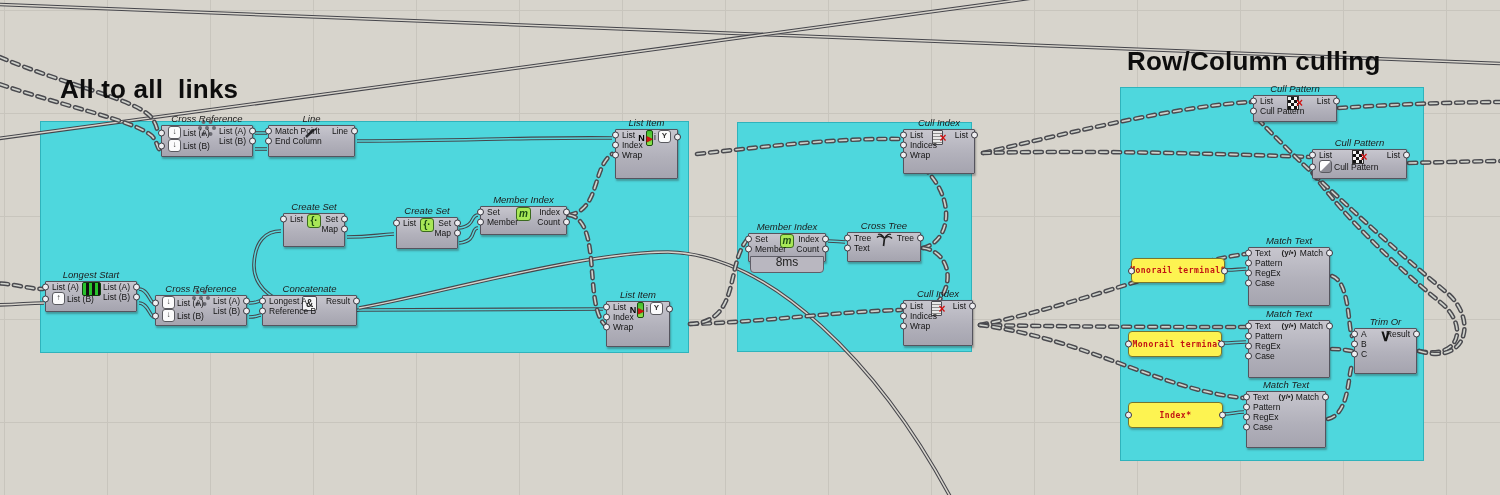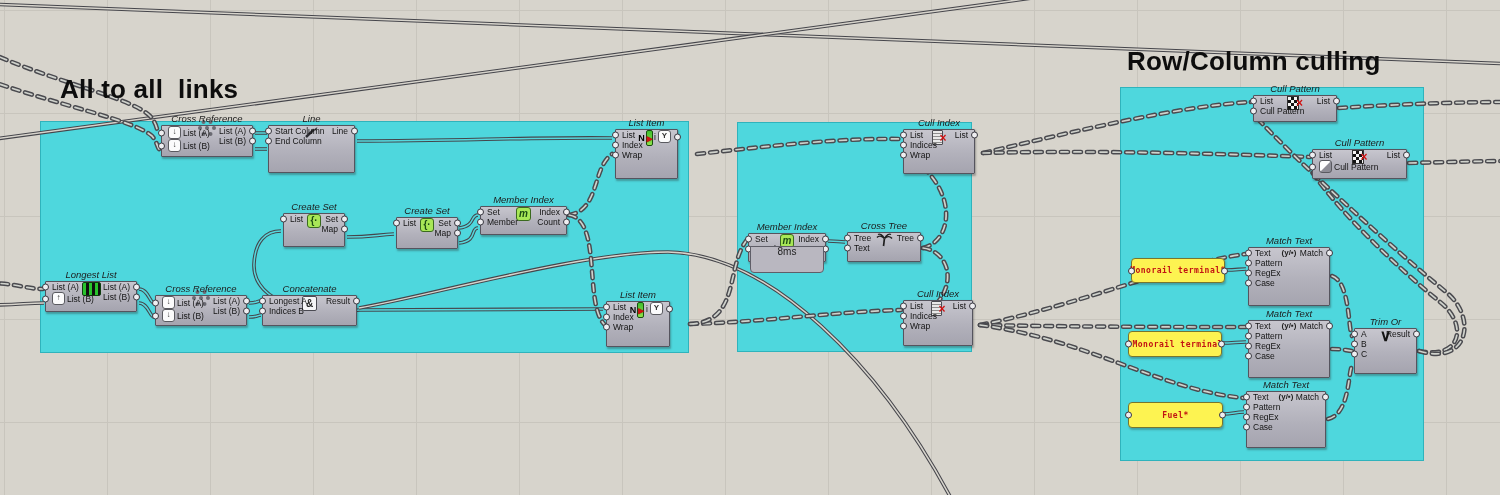--- a/index.html
+++ b/index.html
@@ -35,22 +35,22 @@
     padding:0 4px 0 6px;white-space:nowrap;}
   .port.out{justify-content:flex-end;padding:0 6px 0 4px;}
   .socket{position:absolute;top:50%;width:7px;height:7px;border-radius:50%;
     background:#eeeef1;border:1.5px solid #38373f;box-sizing:border-box;transform:translateY(-50%);}
   .port.in .socket{left:-4px;}
   .port.out .socket{right:-4px;}
   .icon-box{display:flex;align-items:center;justify-content:center;padding:0 2px;flex:0 0 auto;}
   .pbtn{flex:0 0 auto;width:11px;height:11px;background:#fbfbfc;border:1px solid #5a5a60;border-radius:3px;
     font-size:8px;line-height:9px;text-align:center;color:#333;font-weight:bold;}
   .pbtn.graft{background:linear-gradient(135deg,#fff 48%,#8e8d96 52%);}
-  .runtime{position:absolute;left:1px;right:1px;bottom:-12px;height:27px;background:#b9b7c0;
-    border:1px solid #5f5e68;border-radius:0 0 4px 4px;font-size:10px;text-align:center;
+  .runtime{position:absolute;left:1px;right:1px;bottom:-12px;height:17px;background:#b9b7c0;
+    border:1px solid #5f5e68;border-radius:0 0 4px 4px;font-size:12px;text-align:center;
     line-height:10px;color:#222;box-sizing:border-box;margin-top:8px;}
   .gh-panel{position:absolute;z-index:3;background:#fdf351;border:1.4px solid #77762f;border-radius:4px;
     box-shadow:1px 1.5px 2px rgba(40,40,40,.3);display:flex;align-items:center;justify-content:center;
     font-family:"DejaVu Sans Mono",monospace;font-size:8px;font-weight:bold;color:#c21313;letter-spacing:.5px;white-space:nowrap;}
   .gh-panel .socket{position:absolute;top:50%;transform:translateY(-50%);}
   .gh-panel .socket.l{left:-4px;} .gh-panel .socket.r{right:-4px;}
   
   .ic-cross{width:4px;height:4px;border-radius:50%;background:#6a6a72;margin:0 9px;
     box-shadow:7px 0 0 #6a6a72,-7px 0 0 #6a6a72,3.5px 6px 0 #6a6a72,-3.5px 6px 0 #6a6a72,3.5px -6px 0 #6a6a72,-3.5px -6px 0 #6a6a72;}
   .ic-green{background:#a8e757;border:1px solid #3a6a1f;border-radius:3px;padding:0 2px;
@@ -192,27 +192,27 @@
             <span>List (A)</span>
             <span class="socket"></span>
           </div>
           <div class="port out">
             <span>List (B)</span>
             <span class="socket"></span>
           </div>
         </div>
       </div>
     </div>
-    <div class="comp" style="left: 268px; top: 125px; width: 87px; height: 48px;">
+    <div class="comp" style="left: 268px; top: 125px; width: 87px; height: 32px;">
       <div class="comp-title">Line</div>
       <div class="comp-body">
         <div class="col cin">
           <div class="port in">
             <span class="socket"></span>
-            <span>Start Column</span>
+            <span>Match Point</span>
           </div>
           <div class="port in">
             <span class="socket"></span>
             <span>End Column</span>
           </div>
         </div>
         <div class="icon-box">
           <svg width="15" height="13" viewBox="0 0 15 13">
             <path d="M2 11 L10 3.5" stroke="#2e2e33" stroke-width="2.4"></path>
             <path d="M10.2 3.3 l3.2 -2.4 -1.3 3.8 z" fill="#2e2e33"></path>
@@ -329,21 +329,21 @@
             <span class="socket"></span>
           </div>
           <div class="port out">
             <span>Count</span>
             <span class="socket"></span>
           </div>
         </div>
       </div>
     </div>
     <div class="comp" style="left: 45px; top: 281px; width: 92px; height: 31px;">
-      <div class="comp-title">Longest List</div>
+      <div class="comp-title">Longest Start</div>
       <div class="comp-body">
         <div class="col cin">
           <div class="port in">
             <span class="socket"></span>
             <span>List (A)</span>
           </div>
           <div class="port in">
             <span class="socket"></span>
             <span class="pbtn">↑</span>
             <span>List (B)</span>
@@ -397,21 +397,21 @@
     <div class="comp" style="left: 262px; top: 295px; width: 95px; height: 31px;">
       <div class="comp-title">Concatenate</div>
       <div class="comp-body">
         <div class="col cin">
           <div class="port in">
             <span class="socket"></span>
             <span>Longest A</span>
           </div>
           <div class="port in">
             <span class="socket"></span>
-            <span>Indices B</span>
+            <span>Reference B</span>
           </div>
         </div>
         <div class="icon-box">
           <span class="ic-amp">&amp;</span>
         </div>
         <div class="col cout">
           <div class="port out">
             <span>Result</span>
             <span class="socket"></span>
           </div>
@@ -722,21 +722,21 @@
         <div class="col cout">
           <div class="port out">
             <span>Result</span>
             <span class="socket"></span>
           </div>
         </div>
       </div>
     </div>
     <div class="gh-panel" style="left: 1128px; top: 402px; width: 93px; height: 24px;">
       <span class="socket l"></span>
-      <span>Fuel*</span>
+      <span>Index*</span>
       <span class="socket r"></span>
     </div>
     <div class="comp" style="left: 1246px; top: 391px; width: 80px; height: 57px;">
       <div class="comp-title">Match Text</div>
       <div class="comp-body">
         <div class="col cin">
           <div class="port in">
             <span class="socket"></span>
             <span>Text</span>
           </div>

